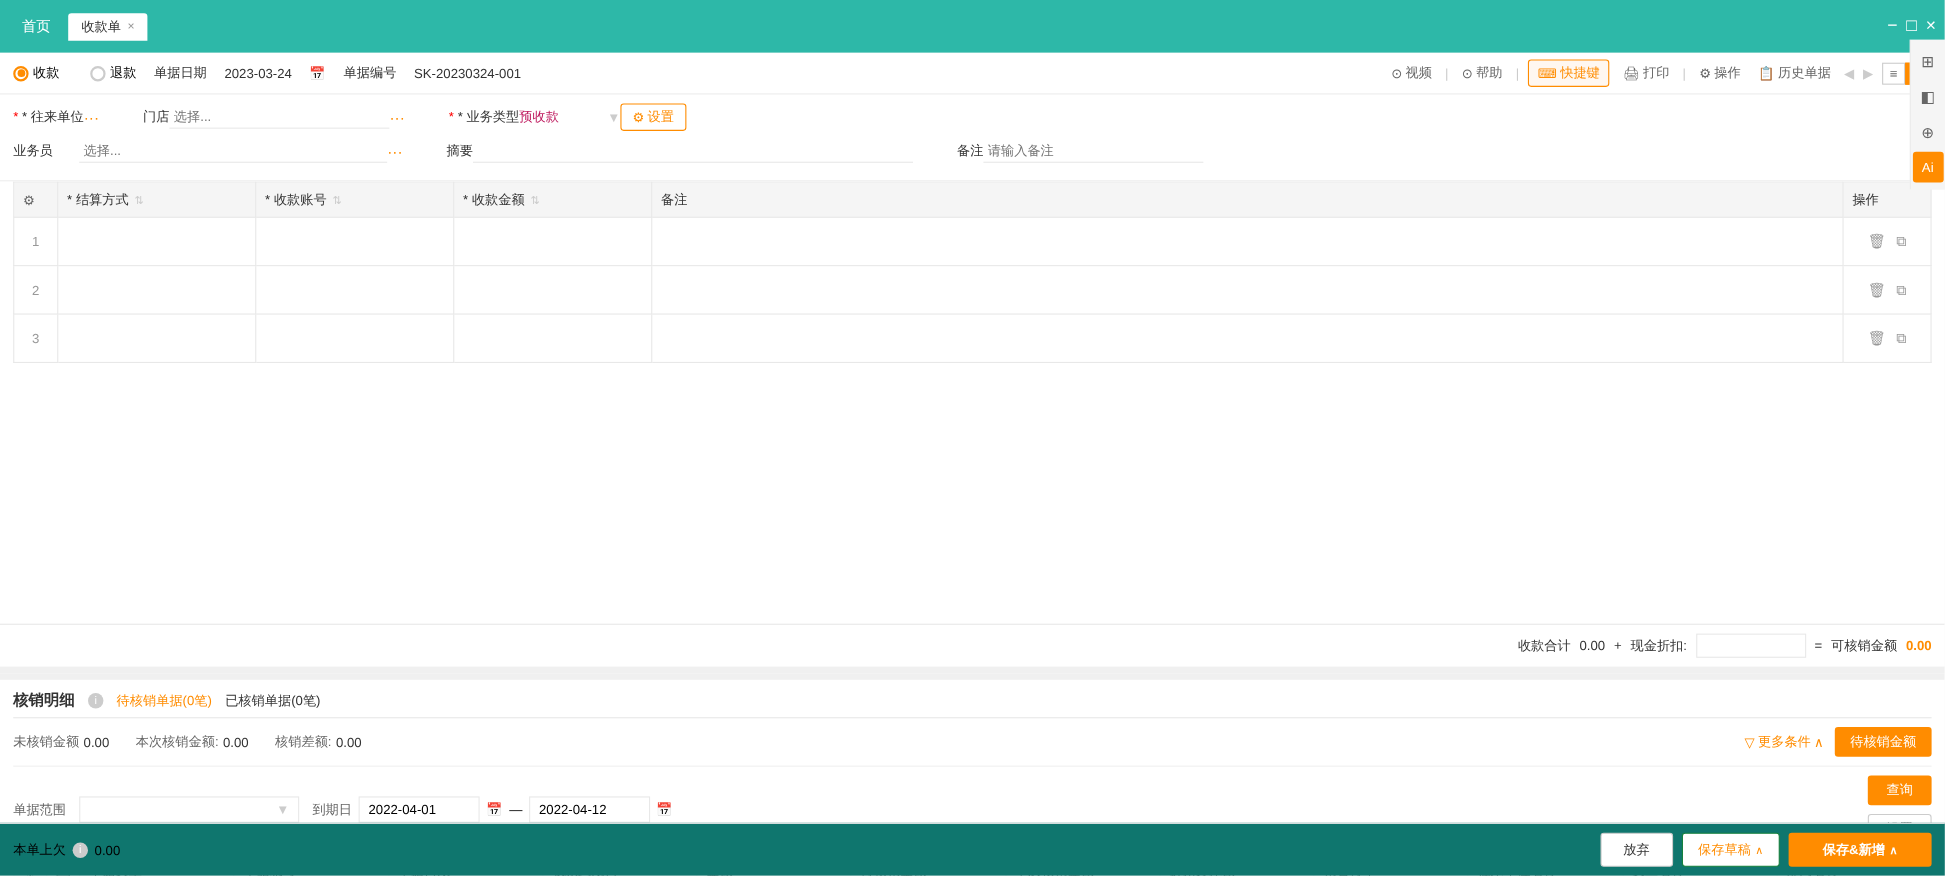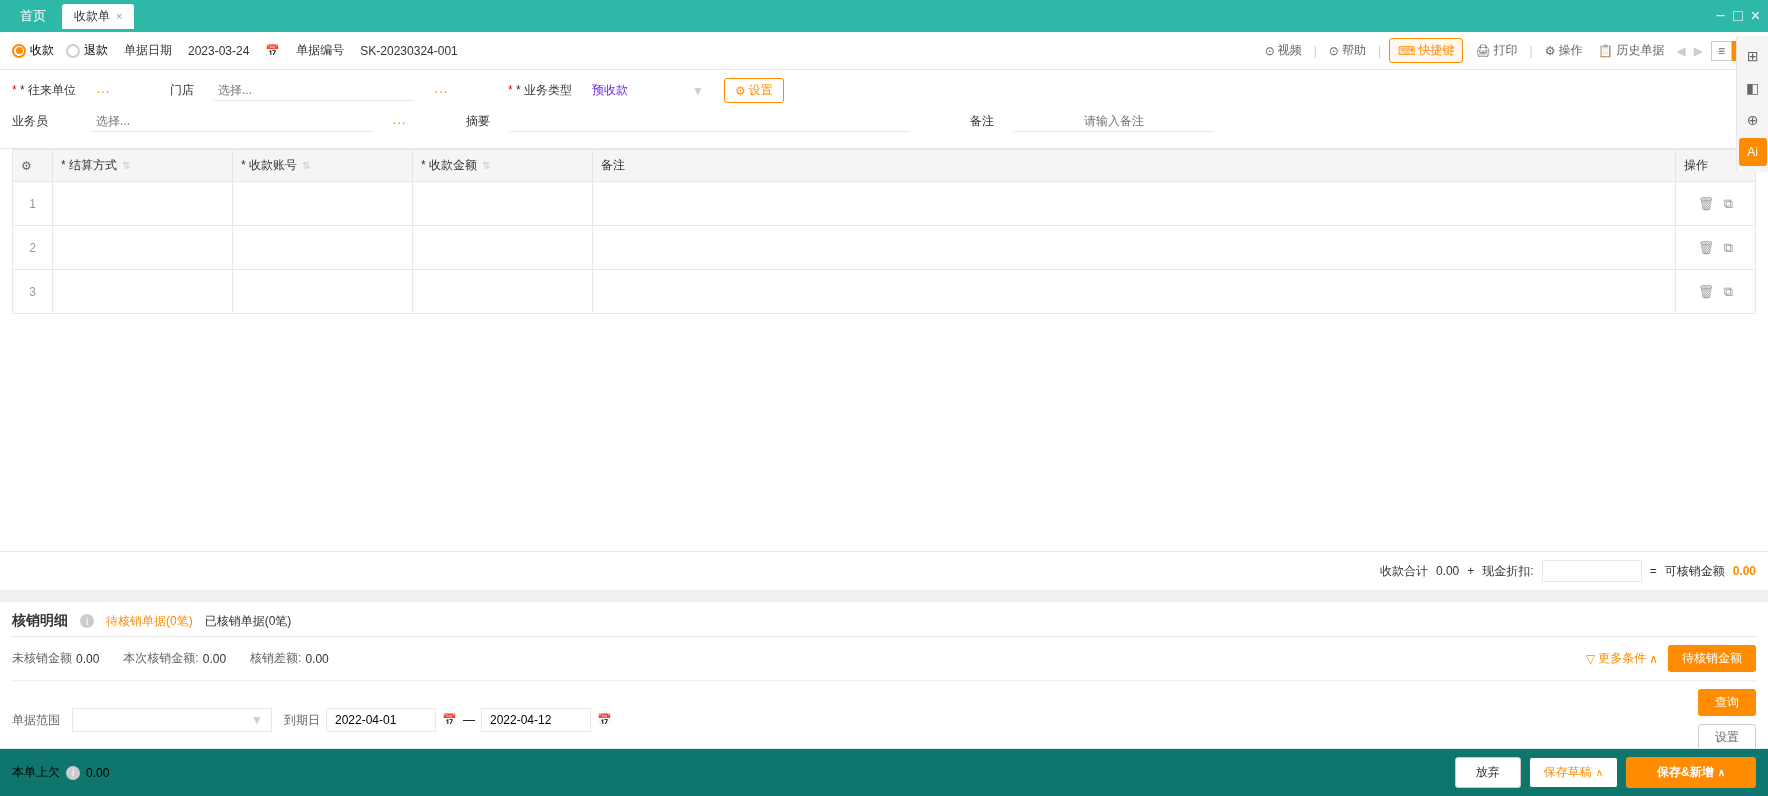--- a/index.html
+++ b/index.html
@@ -3,21 +3,21 @@
   <meta charset="utf-8">
   <style>
     * { box-sizing: border-box; margin: 0; padding: 0; font-family: 'Microsoft YaHei', Arial, sans-serif; font-size: 12px; }
     body { background: #f0f0f0; width: 1768px; height: 796px; overflow: hidden; }
 
     
     .tab-bar {
       display: flex;
       align-items: center;
       background: #2db8a8;
-      height: 32px;
+      height: 48px;
       padding: 0 8px;
       justify-content: space-between;
       gap: 40px;
     }
     .tab-bar-left { display: flex; align-items: center; gap: 4px; }
     .tab-home {
       color: #fff;
       padding: 4px 12px;
       cursor: pointer;
       font-size: 13px;
@@ -49,21 +49,21 @@
 
     
     .toolbar {
       display: flex;
       align-items: center;
       padding: 6px 12px;
       border-bottom: 1px solid #e8e8e8;
       gap: 16px;
       background: #fff;
     }
-    .radio-group { display: flex; gap: 12px; align-items: center; }
+    .radio-group { display: flex; gap: 28px; align-items: center; }
     .radio-item { display: flex; align-items: center; gap: 4px; cursor: pointer; }
     .radio-circle {
       width: 14px; height: 14px; border-radius: 50%;
       border: 2px solid #ccc;
       display: flex; align-items: center; justify-content: center;
     }
     .radio-circle.active { border-color: #ff8c00; }
     .radio-circle.active::after {
       content: ''; width: 7px; height: 7px; border-radius: 50%; background: #ff8c00;
     }
@@ -91,21 +91,21 @@
 
     
     .form-area {
       padding: 8px 12px;
       border-bottom: 1px solid #e8e8e8;
       background: #fff;
     }
     .form-row {
       display: flex;
       align-items: center;
-      gap: 20px;
+      gap: 0;
       margin-bottom: 8px;
     }
     .form-label { color: #333; white-space: nowrap; min-width: 60px; }
     .form-label-required::before { content: '* '; color: #f00; }
     .form-input {
       border: none;
       border-bottom: 1px solid #e8e8e8;
       outline: none;
       padding: 3px 4px;
       color: #999;
@@ -413,39 +413,39 @@
   <div class="form-area">
     <div class="form-row">
       <span class="form-label form-label-required">* 往来单位</span>
       <span class="form-more">···</span>
 
       <span style="min-width:60px; padding-left: 40px;" class="form-label">门店</span>
       <input class="form-select-input" type="text" placeholder="选择..." style="">
       <span class="form-more">···</span>
 
       <span style="min-width:80px; padding-left:40px;" class="form-label form-label-required">* 业务类型</span>
-      <span style="min-width:80px; color:#6d28d9;">预收款</span>
+      <span style="min-width:80px; color:#be185d;">预收款</span>
       <span style="color:#ccc; cursor:pointer;">▼</span>
 
       <div class="settings-btn">
         <span class="settings-icon">⚙</span>
         <span>设置</span>
       </div>
     </div>
 
     <div class="form-row">
       <span class="form-label" style="min-width:60px;">业务员</span>
       <input class="form-input" type="text" placeholder="选择..." style="">
       <span class="form-more">···</span>
 
       <span style="min-width:60px; padding-left:40px;" class="form-label">摘要</span>
       <input class="form-input" style="max-width: 400px;" type="text">
 
       <span style="min-width:40px; padding-left:40px;" class="form-label">备注</span>
-      <input class="form-input" style="max-width: 200px; text-align: center;" type="text" placeholder="请输入备注">
+      <input class="form-input" style="max-width: 200px;" type="text" placeholder="请输入备注">
     </div>
   </div>
 
   <div class="table-container">
     <table>
       <thead>
         <tr>
           <th style="width:40px;">
             <span class="settings-gear">⚙</span>
           </th>

